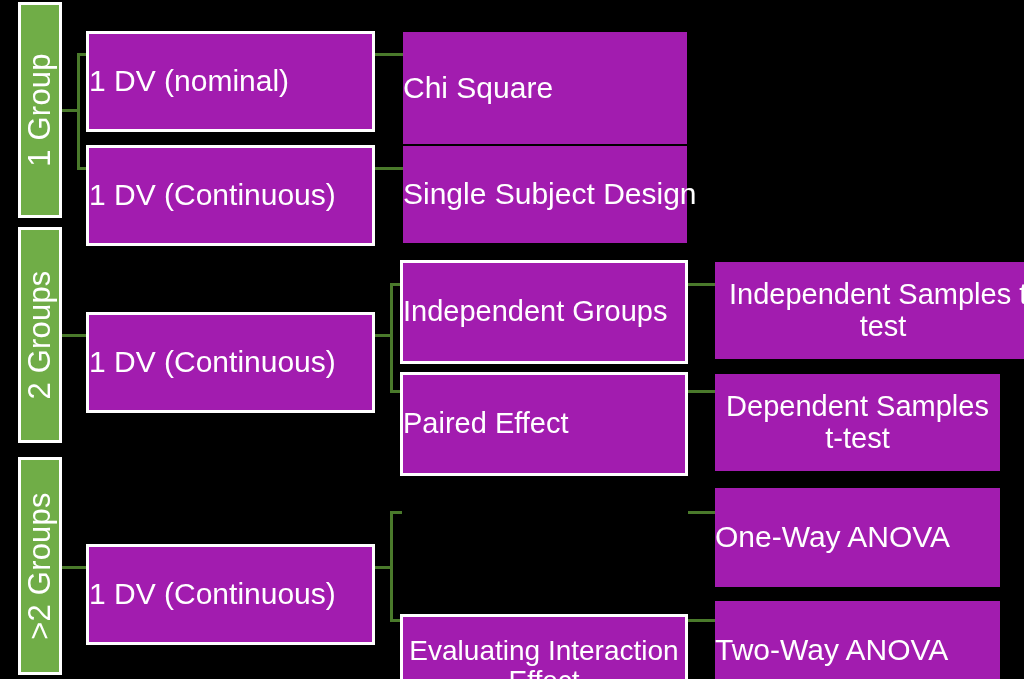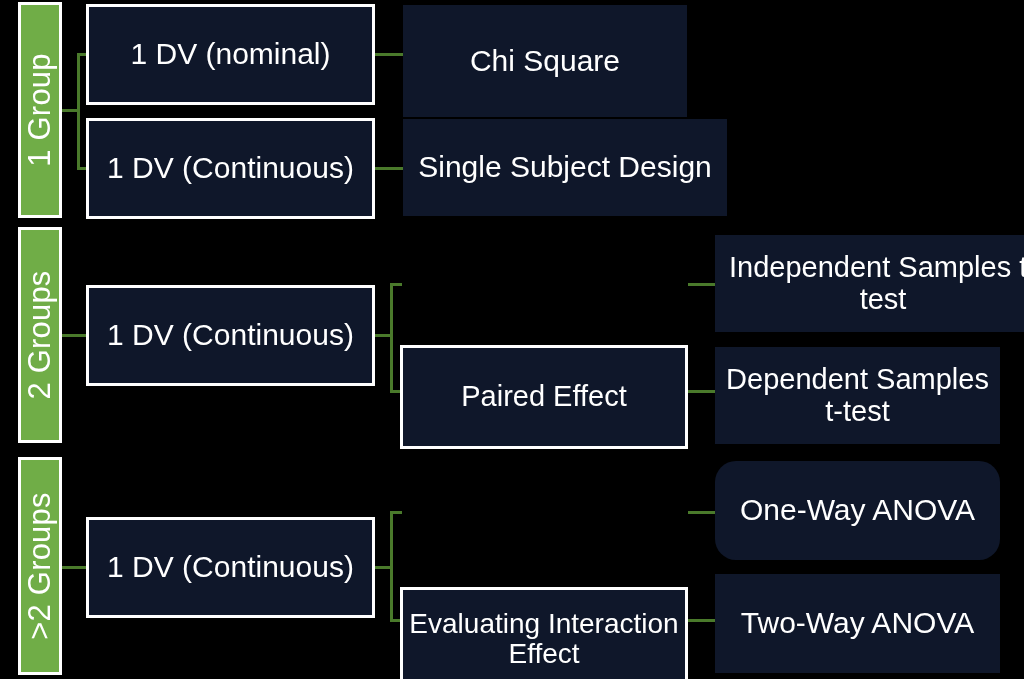--- a/index.html
+++ b/index.html
@@ -10,30 +10,31 @@
   #canvas {
     position: relative;
     width: 1024px;
     height: 679px;
     background: #000000;
     overflow: hidden;
     font-family: "Liberation Sans", sans-serif;
   }
   .node {
     position: absolute;
-    background: #0f172a;
+    background: #a21caf;
     border: 3px solid #FFFFFF;
     box-sizing: border-box;
     display: flex;
     align-items: center;
-    justify-content: center;
+    justify-content: flex-start;
     color: #FFFFFF;
     text-align: center;
     line-height: 1.08;
     white-space: nowrap;
+    margin-top: 27px;
   }
   .node.noborder {
     border: none;
   }
   .node.wrap {
     white-space: normal;
   }
   .group-bar {
     position: absolute;
     background: #70AD47;
@@ -80,39 +81,42 @@
     <span>1 DV (Continuous)</span>
   </div>
 
   <div class="conn conn-h" style="left:375px; top:53px; width:28px;"></div>
   <div class="conn conn-h" style="left:375px; top:167px; width:28px;"></div>
 
   <div class="node noborder" style="left:403px; top:5px; width:284px; height:112px; font-size:30px;">
     <span>Chi Square</span>
   </div>
 
-  <div class="node noborder" style="left:403px; top:119px; width:324px; height:97px; font-size:30px;">
+  <div class="node noborder" style="left:403px; top:119px; width:284px; height:97px; font-size:30px;">
     <span>Single Subject Design</span>
   </div>
 
   <div class="group-bar" style="left:18px; top:227px; width:44px; height:216px;">
     <span>2 Groups</span>
   </div>
 
   <div class="conn conn-h" style="left:62px; top:334px; width:24px;"></div>
 
   <div class="node" style="left:86px; top:285px; width:289px; height:101px; font-size:30px;">
     <span>1 DV (Continuous)</span>
   </div>
 
   <div class="conn conn-h" style="left:375px; top:334px; width:18px;"></div>
   <div class="conn conn-v" style="left:390px; top:283px; height:110px;"></div>
   <div class="conn conn-h" style="left:390px; top:283px; width:12px;"></div>
   <div class="conn conn-h" style="left:390px; top:390px; width:12px;"></div>
 
+  <div class="node" style="left:400px; top:233px; width:288px; height:104px; font-size:29px;">
+    <span>Independent Groups</span>
+  </div>
 
   <div class="node" style="left:400px; top:345px; width:288px; height:104px; font-size:29px;">
     <span>Paired Effect</span>
   </div>
 
   <div class="conn conn-h" style="left:688px; top:283px; width:28px;"></div>
   <div class="conn conn-h" style="left:688px; top:390px; width:28px;"></div>
 
   <div class="node noborder wrap" style="left:715px; top:235px; width:336px; height:97px; font-size:29px; padding:0 2px;">
     <span>Independent Samples t-test</span>
@@ -138,21 +142,21 @@
   <div class="conn conn-h" style="left:390px; top:619px; height:3px; width:12px;"></div>
 
 
   <div class="node wrap" style="left:400px; top:587px; width:288px; height:104px; font-size:28px; padding:12px 2px;">
     <span>Evaluating Interaction Effect</span>
   </div>
 
   <div class="conn conn-h" style="left:688px; top:511px; width:28px;"></div>
   <div class="conn conn-h" style="left:688px; top:619px; width:28px;"></div>
 
-  <div class="node noborder" style="left:715px; top:461px; width:285px; height:99px; font-size:30px;border-radius:21px;">
+  <div class="node noborder" style="left:715px; top:461px; width:285px; height:99px; font-size:30px;">
     <span>One-Way ANOVA</span>
   </div>
 
   <div class="node noborder" style="left:715px; top:574px; width:285px; height:99px; font-size:30px;">
     <span>Two-Way ANOVA</span>
   </div>
 
 </div>
 
 </body></html>

